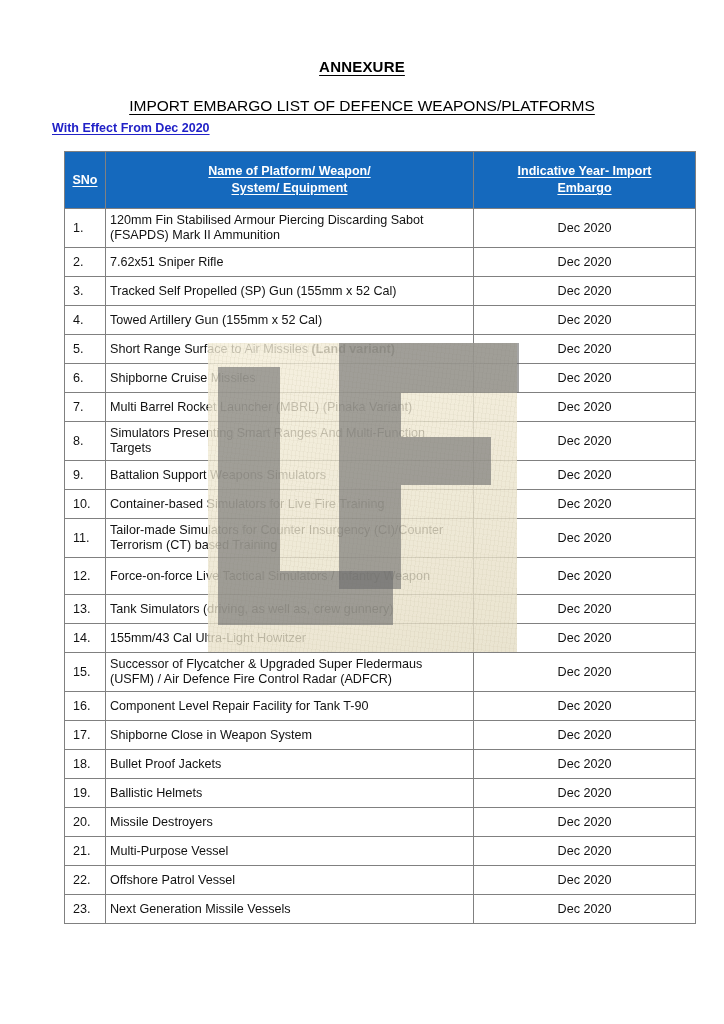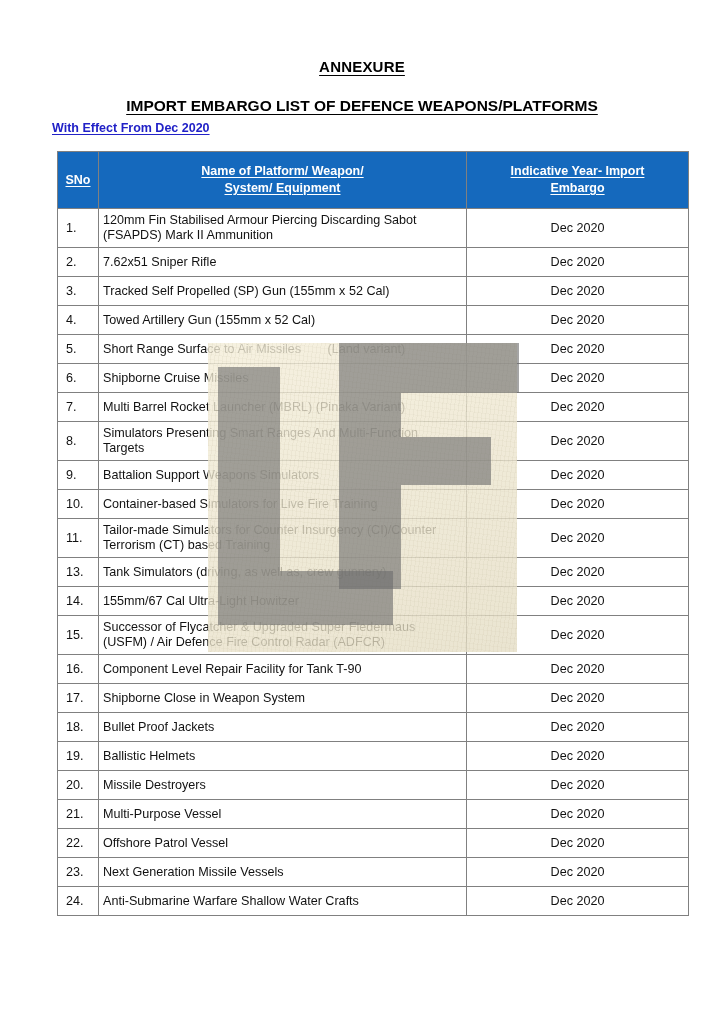--- a/index.html
+++ b/index.html
@@ -31,21 +31,21 @@
     letter-spacing: 0.2px;
     text-decoration: underline;
     text-underline-offset: 3px;
     margin: 0;
     padding-top: 59px;
     line-height: 16px;
   }
   .title-main {
     text-align: center;
     font-size: 15.5px;
-    font-weight: bold;
+    font-weight: normal;
     text-decoration: underline;
     text-underline-offset: 3px;
     margin: 0;
     padding-top: 22px;
     line-height: 17px;
   }
   .effect-line {
     position: absolute;
     left: 52px;
     top: 121px;
@@ -53,21 +53,21 @@
     font-weight: bold;
     color: #2121c7;
     text-decoration: underline;
     text-underline-offset: 2px;
     white-space: nowrap;
   }
 
   
   .table-wrap {
     position: absolute;
-    left: 57px;
+    left: 64px;
     top: 151px;
     width: 631px;
   }
   table.embargo {
     border-collapse: collapse;
     width: 631px;
     table-layout: fixed;
   }
   table.embargo td, table.embargo th {
     border: 1px solid #808080;
@@ -114,21 +114,21 @@
     padding: 4px 6px 4px 4px;
   }
   td.cell-year {
     text-align: center;
     padding: 4px 4px;
     font-size: 12.6px;
   }
   tr.r1 td { height: 29px; }
   tr.r2 td { height: 37px; }
 
-  .bold-inline { font-weight: normal; margin-left: 23px; }
+  .bold-inline { font-weight: bold; }
 
   
   .watermark {
     position: absolute;
     left: 208px;
     top: 343px;
     width: 309px;
     height: 309px;
     pointer-events: none;
     z-index: 5;
@@ -280,28 +280,33 @@
           <tr class="r1">
             <td class="cell-sno col-sno">10.</td>
             <td class="cell-name col-name">Container-based Simulators for Live Fire Training</td>
             <td class="cell-year col-year">Dec 2020</td>
           </tr>
           <tr class="r2">
             <td class="cell-sno col-sno">11.</td>
             <td class="cell-name col-name">Tailor-made Simulators for Counter Insurgency (CI)/Counter Terrorism (CT) based Training</td>
             <td class="cell-year col-year">Dec 2020</td>
           </tr>
+          <tr class="r2">
+            <td class="cell-sno col-sno">12.</td>
+            <td class="cell-name col-name">Force-on-force Live Tactical Simulators / Infantry Weapon</td>
+            <td class="cell-year col-year">Dec 2020</td>
+          </tr>
           <tr class="r1">
             <td class="cell-sno col-sno">13.</td>
             <td class="cell-name col-name">Tank Simulators (driving, as well as, crew gunnery)</td>
             <td class="cell-year col-year">Dec 2020</td>
           </tr>
           <tr class="r1">
             <td class="cell-sno col-sno">14.</td>
-            <td class="cell-name col-name">155mm/67 Cal Ultra-Light Howitzer</td>
+            <td class="cell-name col-name">155mm/43 Cal Ultra-Light Howitzer</td>
             <td class="cell-year col-year">Dec 2020</td>
           </tr>
           <tr class="r2">
             <td class="cell-sno col-sno">15.</td>
             <td class="cell-name col-name">Successor of Flycatcher &amp; Upgraded Super Fledermaus (USFM) / Air Defence Fire Control Radar (ADFCR)</td>
             <td class="cell-year col-year">Dec 2020</td>
           </tr>
           <tr class="r1">
             <td class="cell-sno col-sno">16.</td>
             <td class="cell-name col-name">Component Level Repair Facility for Tank T-90</td>
@@ -333,25 +338,20 @@
             <td class="cell-year col-year">Dec 2020</td>
           </tr>
           <tr class="r1">
             <td class="cell-sno col-sno">22.</td>
             <td class="cell-name col-name">Offshore Patrol Vessel</td>
             <td class="cell-year col-year">Dec 2020</td>
           </tr>
           <tr class="r1">
             <td class="cell-sno col-sno">23.</td>
             <td class="cell-name col-name">Next Generation Missile Vessels</td>
-            <td class="cell-year col-year">Dec 2020</td>
-          </tr>
-          <tr class="r1">
-            <td class="cell-sno col-sno">24.</td>
-            <td class="cell-name col-name">Anti-Submarine Warfare Shallow Water Crafts</td>
             <td class="cell-year col-year">Dec 2020</td>
           </tr>
         </tbody>
     </table>
   </div>
 
   <div class="watermark">
     <div class="wm-bg"></div>
     <div class="wm-L">
       <div class="stem"></div>

